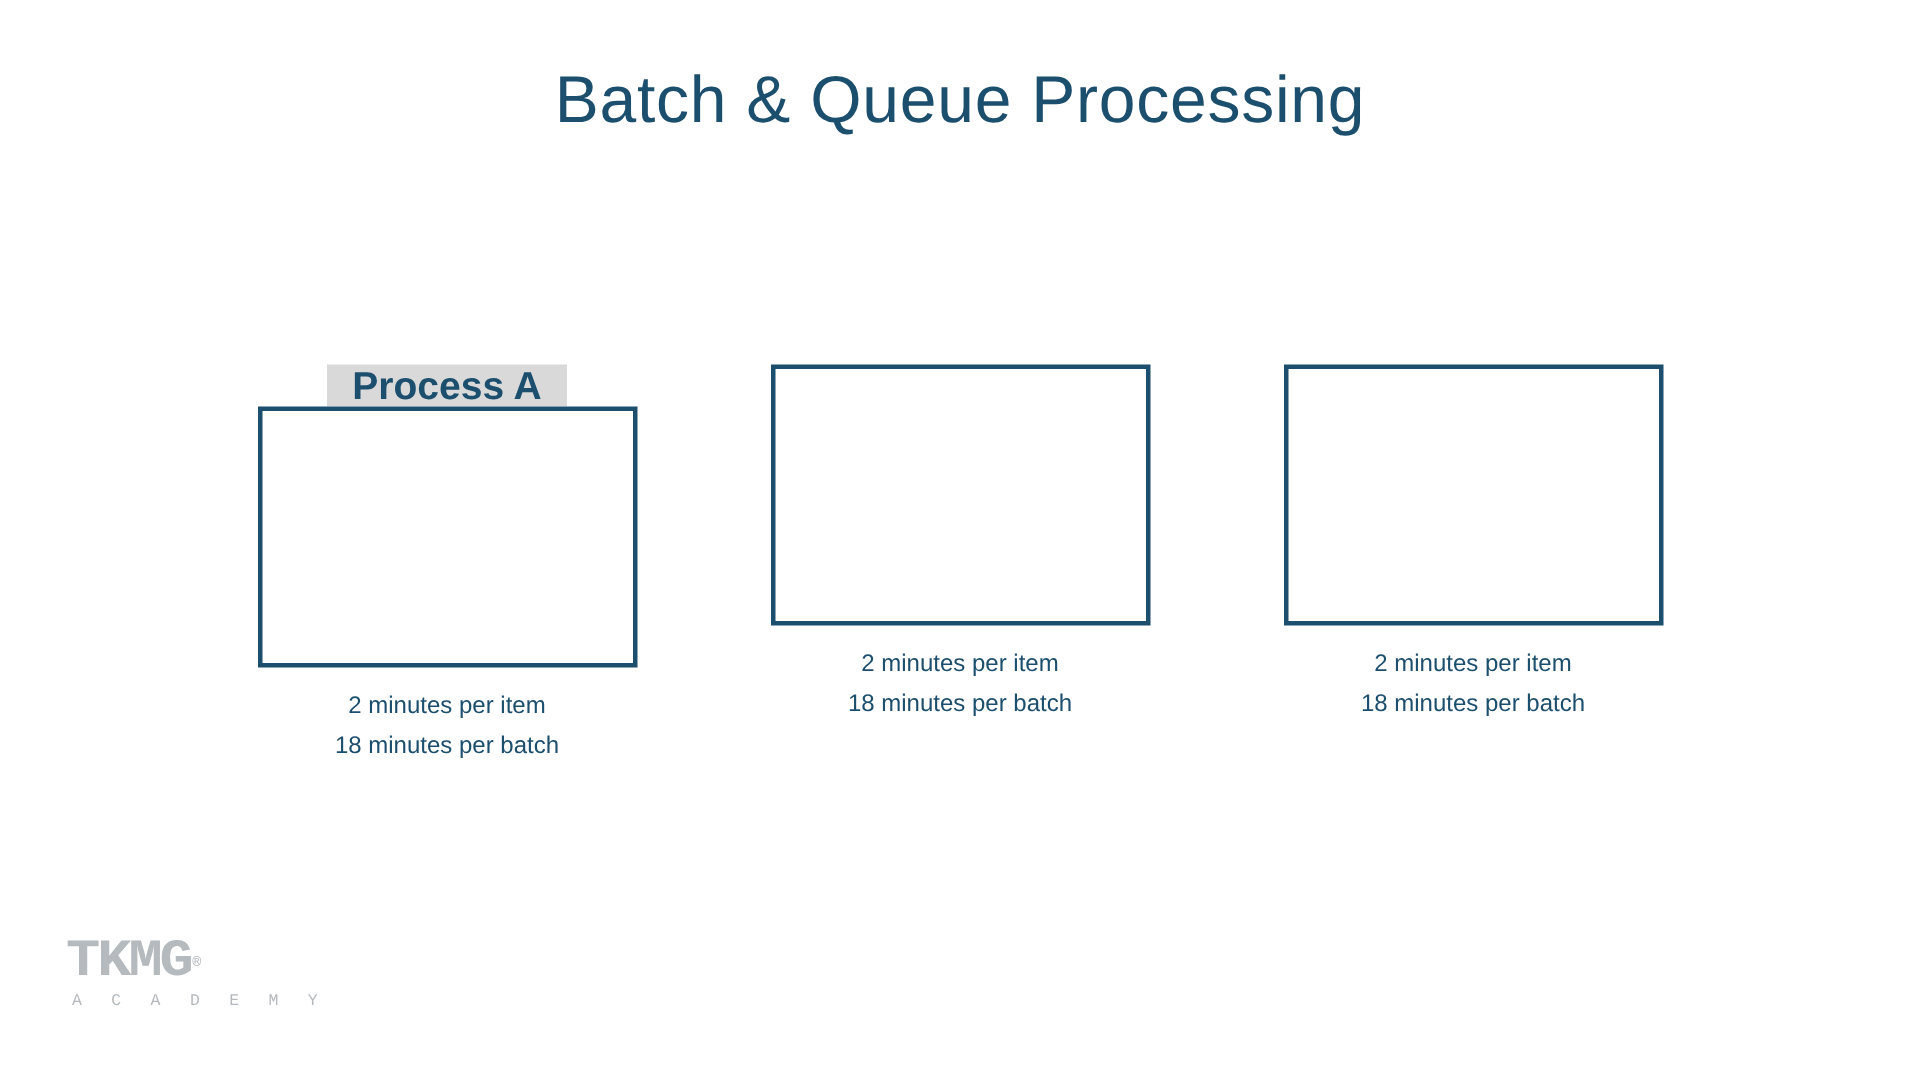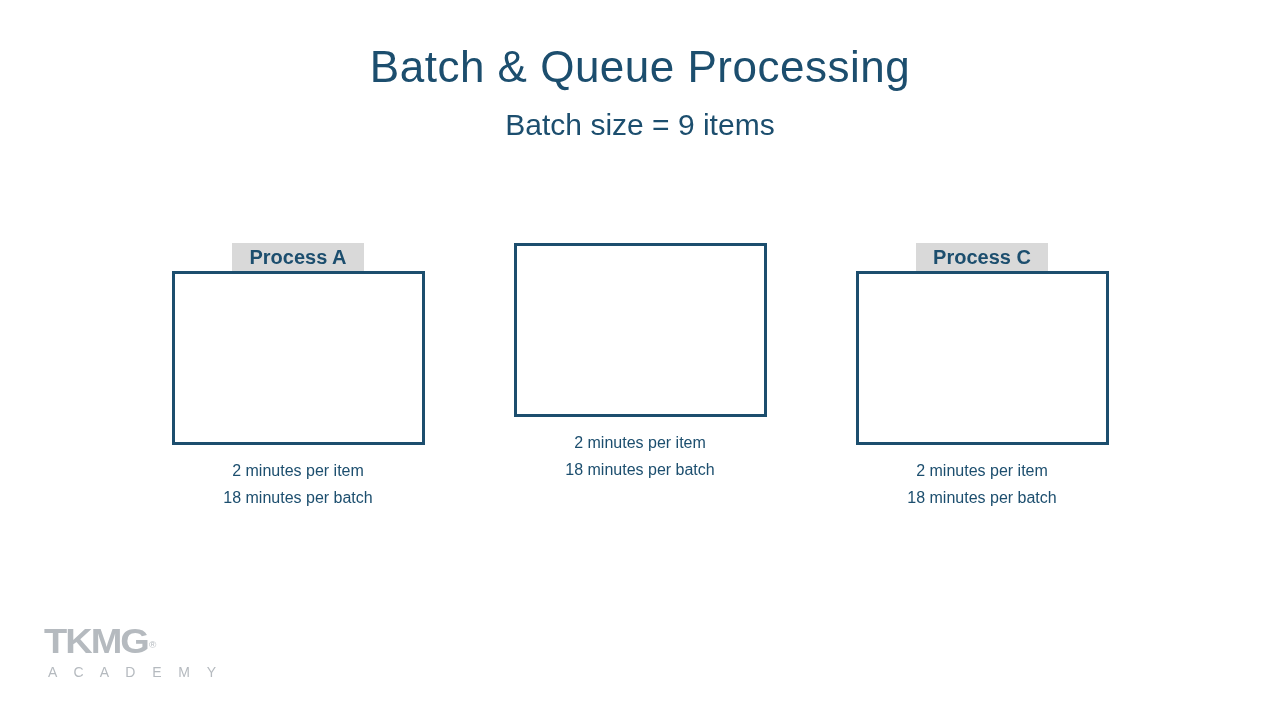--- a/index.html
+++ b/index.html
@@ -25,21 +25,21 @@
     color:var(--dark-blue);
   }
 
   .process-row{
     position:absolute;top:243px;left:0;width:100%;
     display:flex;justify-content:center;gap:89px;
   }
   .process{width:253px;display:flex;flex-direction:column;align-items:center;}
   .process-label{
     background:var(--label-bg);color:var(--dark-blue);
-    font-size:20px;font-weight:700;line-height:24px;
+    font-size:26px;font-weight:700;line-height:24px;
     padding:2px 17px;white-space:nowrap;
   }
   .process-box{
     width:253px;height:174px;background:#ffffff;
     border:3px solid var(--dark-blue);
   }
   .process-caption{
     margin-top:12px;text-align:center;
     font-size:16px;line-height:27px;color:var(--dark-blue);
   }
@@ -48,35 +48,34 @@
     position:absolute;top:620px;left:50%;transform:translateX(-50%);
     width:940px;text-align:center;
   }
   .footer-arrow svg{display:block;}
   .footer-arrow svg .shaft{stroke:var(--arrow-blue);stroke-width:2.5;}
   .footer-arrow svg .head{fill:var(--arrow-blue);}
   .arrow-label{
     margin-top:1px;font-size:22px;color:var(--orange);
   }
 
-  .logo{position:absolute;left:44px;top:623px;color:var(--logo-gray);}
+  .logo{position:absolute;left:44px;top:623px;color:var(--logo-gray);font-family:Liberation Mono, monospace;}
   .logo-main{
     font-size:38px;font-weight:700;letter-spacing:-2px;line-height:40px;
     transform:scaleY(0.92);transform-origin:top left;
   }
   .logo-reg{font-size:10px;font-weight:400;letter-spacing:0;vertical-align:6px;margin-left:1px;}
-  .logo-sub{font-size:14px;font-weight:400;letter-spacing:6.5px;margin-top:-3px;padding-left:4px;}
+  .logo-sub{font-size:11px;font-weight:400;letter-spacing:6.5px;margin-top:-3px;padding-left:4px;}
 </style>
 </head>
 <body>
 
 <div class="slide">
 
   <div class="title">Batch &amp; Queue Processing</div>
-  <div class="subtitle">Batch size = 9 items</div>
 
   <div class="process-row">
 
     <div class="process">
       <div class="process-label">Process A</div>
       <div class="process-box"></div>
       <div class="process-caption">
         <div>2 minutes per item</div>
         <div>18 minutes per batch</div>
       </div>
@@ -84,21 +83,20 @@
 
     <div class="process">
       <div class="process-box"></div>
       <div class="process-caption">
         <div>2 minutes per item</div>
         <div>18 minutes per batch</div>
       </div>
     </div>
 
     <div class="process">
-      <div class="process-label">Process C</div>
       <div class="process-box"></div>
       <div class="process-caption">
         <div>2 minutes per item</div>
         <div>18 minutes per batch</div>
       </div>
     </div>
 
   </div>
 
 

